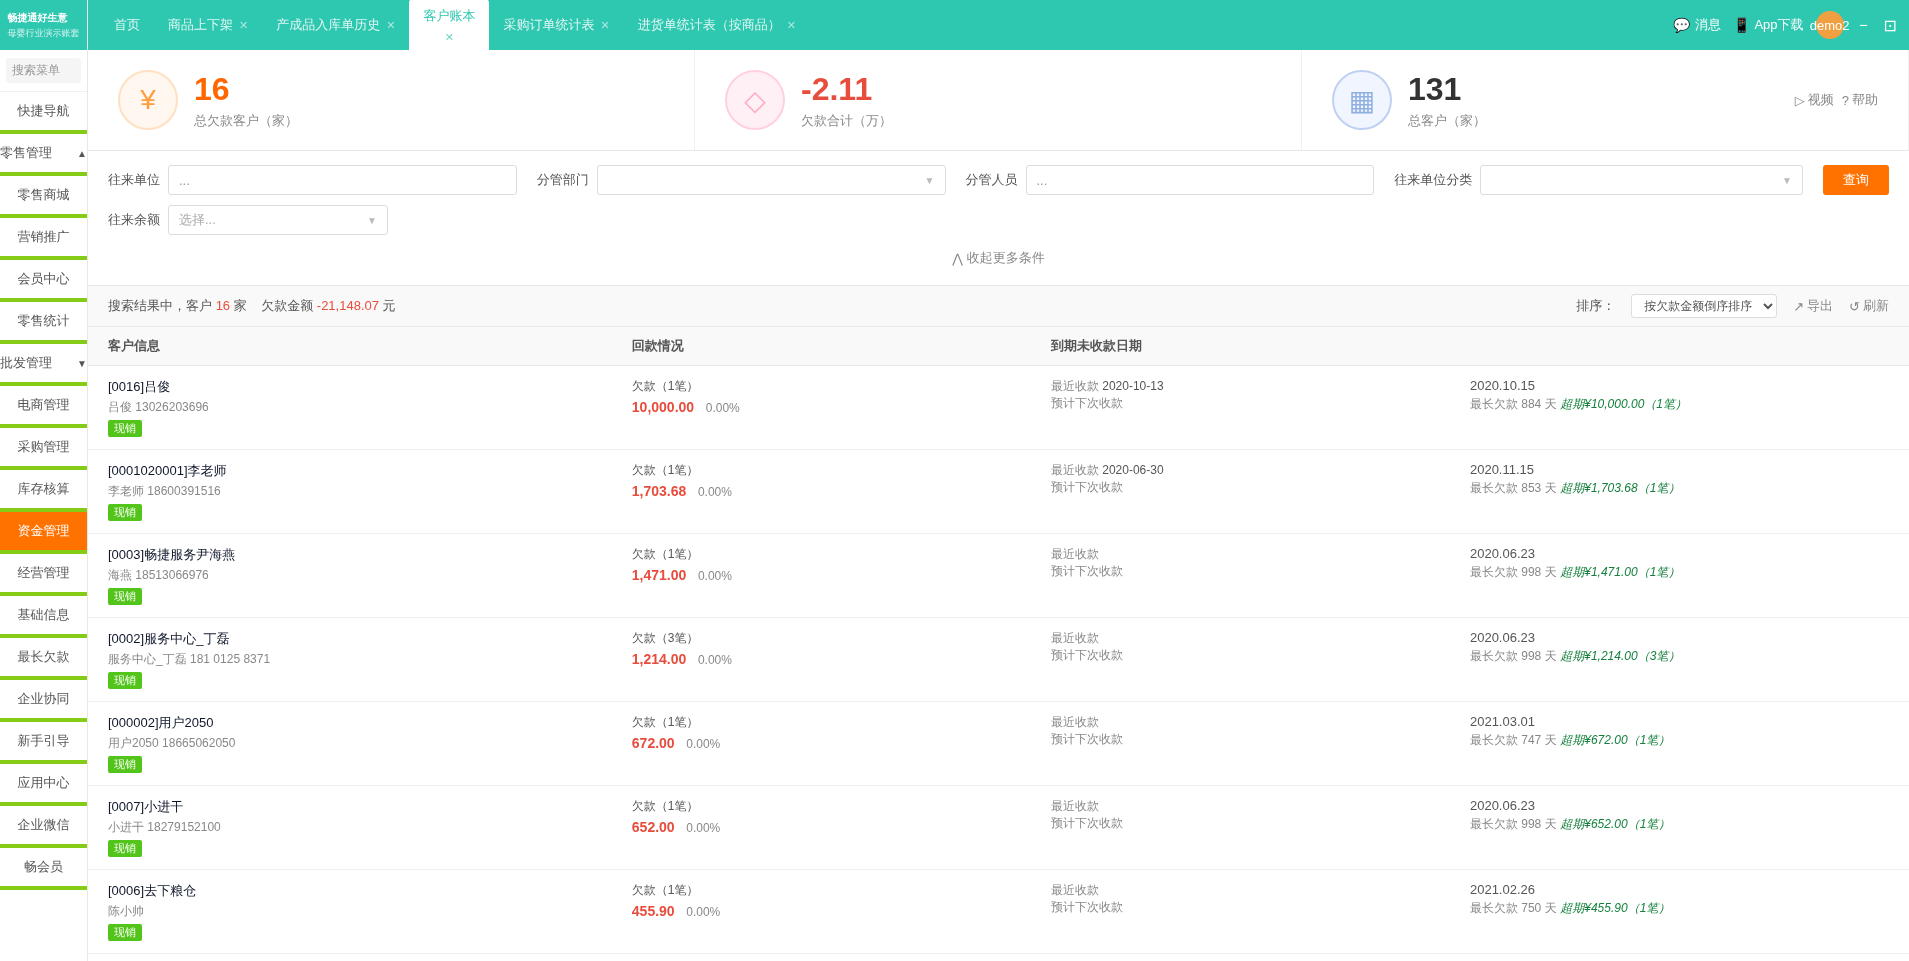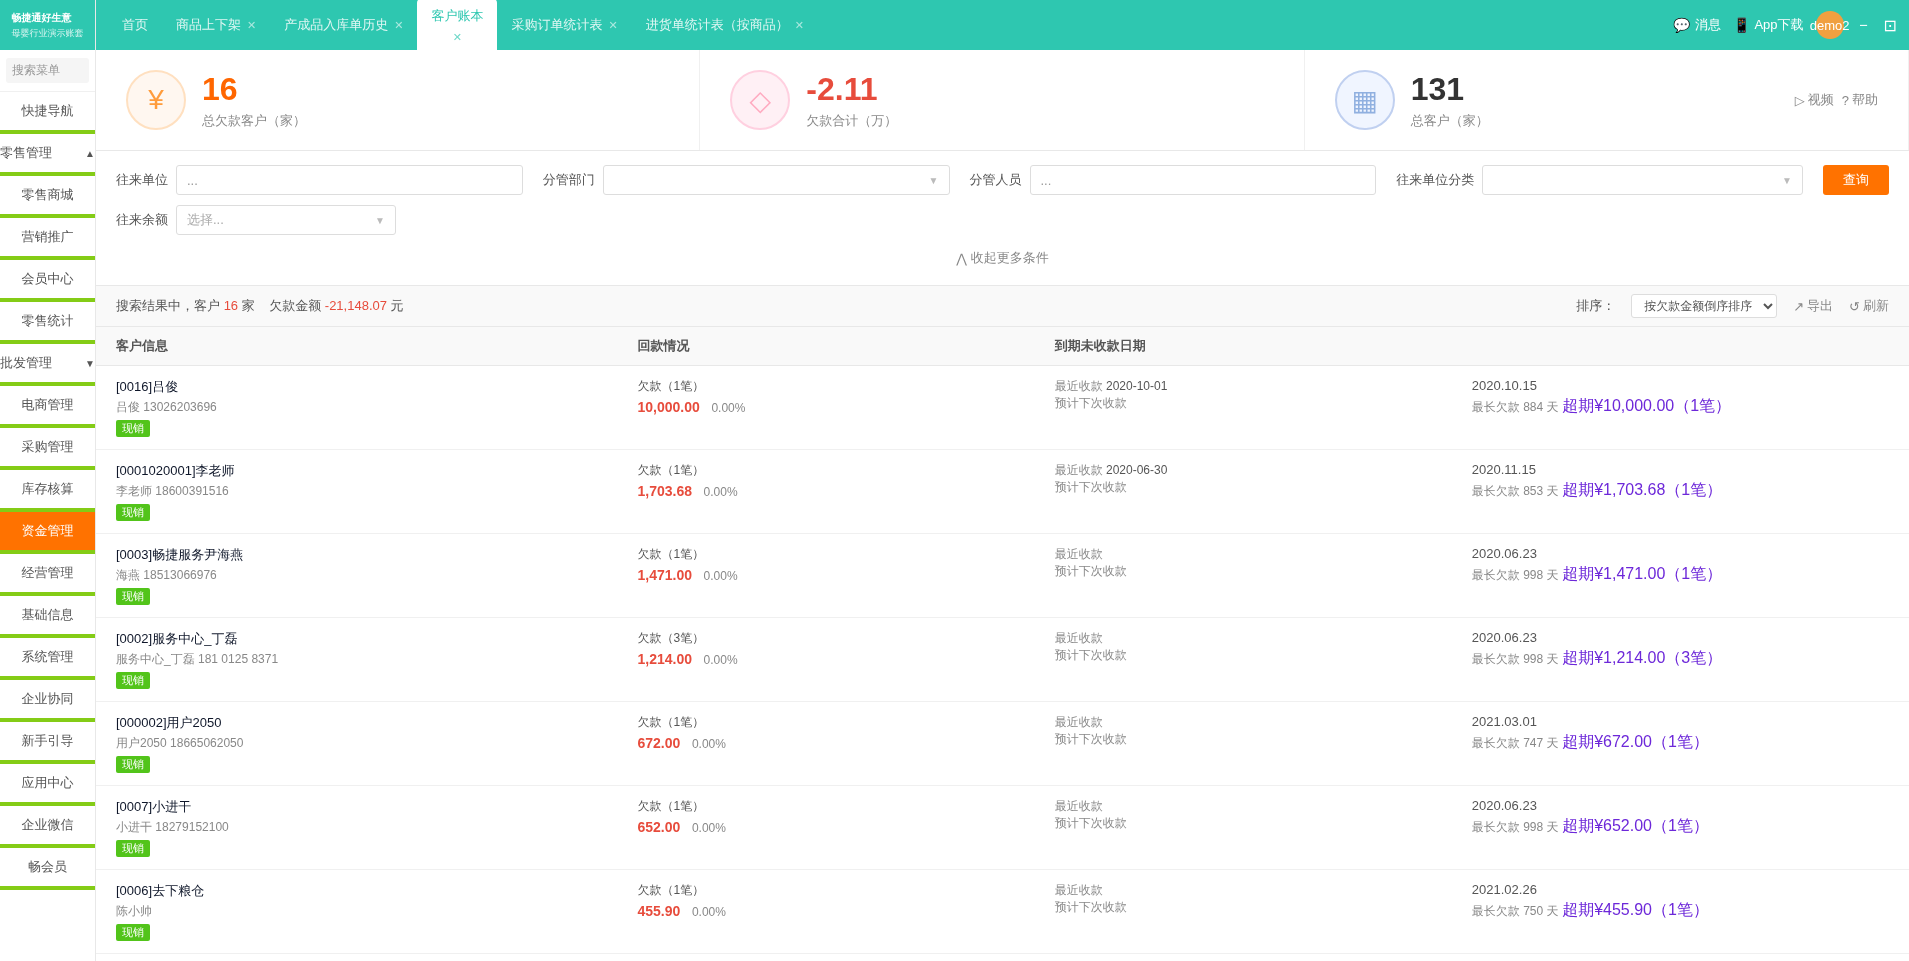--- a/index.html
+++ b/index.html
@@ -1,19 +1,19 @@
 <!DOCTYPE html>
 <html><head>
   <meta charset="utf-8">
   <style>
     * { box-sizing: border-box; margin: 0; padding: 0; font-family: 'Microsoft YaHei', Arial, sans-serif; font-size: 13px; }
     body { background: #f5f5f5; display: flex; height: 100vh; overflow: hidden; }
 
     
-    .sidebar { width: 96px; background: #fff; display: flex; flex-direction: column; border-right: 1px solid #e8e8e8; flex-shrink: 0; }
+    .sidebar { width: 88px; background: #fff; display: flex; flex-direction: column; border-right: 1px solid #e8e8e8; flex-shrink: 0; }
     .sidebar-logo { background: #2ec7b0; padding: 8px 6px; display: flex; align-items: center; justify-content: center; height: 50px; }
     .sidebar-search { padding: 8px 6px; border-bottom: 1px solid #f0f0f0; }
     .sidebar-search-btn { width: 100%; background: #f5f5f5; border: none; border-radius: 3px; padding: 4px 6px; color: #999; font-size: 12px; cursor: pointer; text-align: left; }
     .sidebar-nav-item { padding: 10px 6px; text-align: center; color: #555; font-size: 12px; cursor: pointer; border-bottom: 4px solid #84cc16; }
     .sidebar-nav-item.active { background: #ff7200; color: #fff; }
     .sidebar-nav-item.has-arrow { display: flex; align-items: center; justify-content: space-between; padding: 10px 0; }
     .sidebar-nav-item .nav-arrow { font-size: 10px; }
 
     
     .main { flex: 1; display: flex; flex-direction: column; overflow: hidden; }
@@ -76,21 +76,21 @@
     .tag.green { background: #52c41a; }
     .debt-count { color: #555; font-size: 12px; margin-bottom: 4px; }
     .debt-amount { color: #e74c3c; font-size: 14px; font-weight: bold; }
     .debt-percent { color: #888; font-size: 12px; margin-left: 8px; }
     .collection-info { color: #555; font-size: 12px; }
     .collection-label { color: #888; font-size: 12px; }
     .collection-date { color: #555; font-size: 12px; }
     .overdue-info { font-size: 12px; }
     .overdue-date { color: #555; margin-bottom: 3px; }
     .overdue-days { color: #888; font-size: 12px; }
-    .overdue-link { color: #6d28d9; cursor: pointer; font-size: 16px; }
+    .overdue-link { color: #15803d; cursor: pointer; font-size: 12px; font-style: italic; }
 
     
     ::-webkit-scrollbar { width: 6px; height: 6px; }
     ::-webkit-scrollbar-track { background: #f1f1f1; }
     ::-webkit-scrollbar-thumb { background: #ccc; border-radius: 3px; }
   </style>
 </head>
 <body>
 
 <div class="sidebar">
@@ -141,21 +141,21 @@
     <div class="sidebar-nav-item active">
       <span>资金管理</span>
     </div>
     <div class="sidebar-nav-item">
       <span>经营管理</span>
     </div>
     <div class="sidebar-nav-item">
       <span>基础信息</span>
     </div>
     <div class="sidebar-nav-item">
-      <span>系统管理</span>
+      <span>最长欠款</span>
     </div>
     <div class="sidebar-nav-item">
       <span>企业协同</span>
     </div>
     <div class="sidebar-nav-item">
       <span>新手引导</span>
     </div>
     <div class="sidebar-nav-item">
       <span>应用中心</span>
     </div>
@@ -332,21 +332,21 @@
           <div class="customer-name"><span>[0016]</span><span>吕俊</span></div>
           <div class="customer-info">吕俊  13026203696</div>
           <span class="tag green">现销</span>
         </div>
         <div>
           <div class="debt-count">欠款（1笔）</div>
           <span class="debt-amount">10,000.00</span>
           <span class="debt-percent">0.00%</span>
         </div>
         <div>
-          <div class="collection-info"><span class="collection-label">最近收款</span>&nbsp;<span class="collection-date">2020-10-01</span></div>
+          <div class="collection-info"><span class="collection-label">最近收款</span>&nbsp;<span class="collection-date">2020-10-13</span></div>
           <div class="collection-label">预计下次收款</div>
         </div>
         <div class="overdue-info">
           <div class="overdue-date">2020.10.15</div>
           <div><span class="overdue-days">最长欠款 884 天</span>&nbsp;<span class="overdue-link">超期¥10,000.00（1笔）</span></div>
         </div>
       </div>
 
       <div class="table-row">
         <div>

